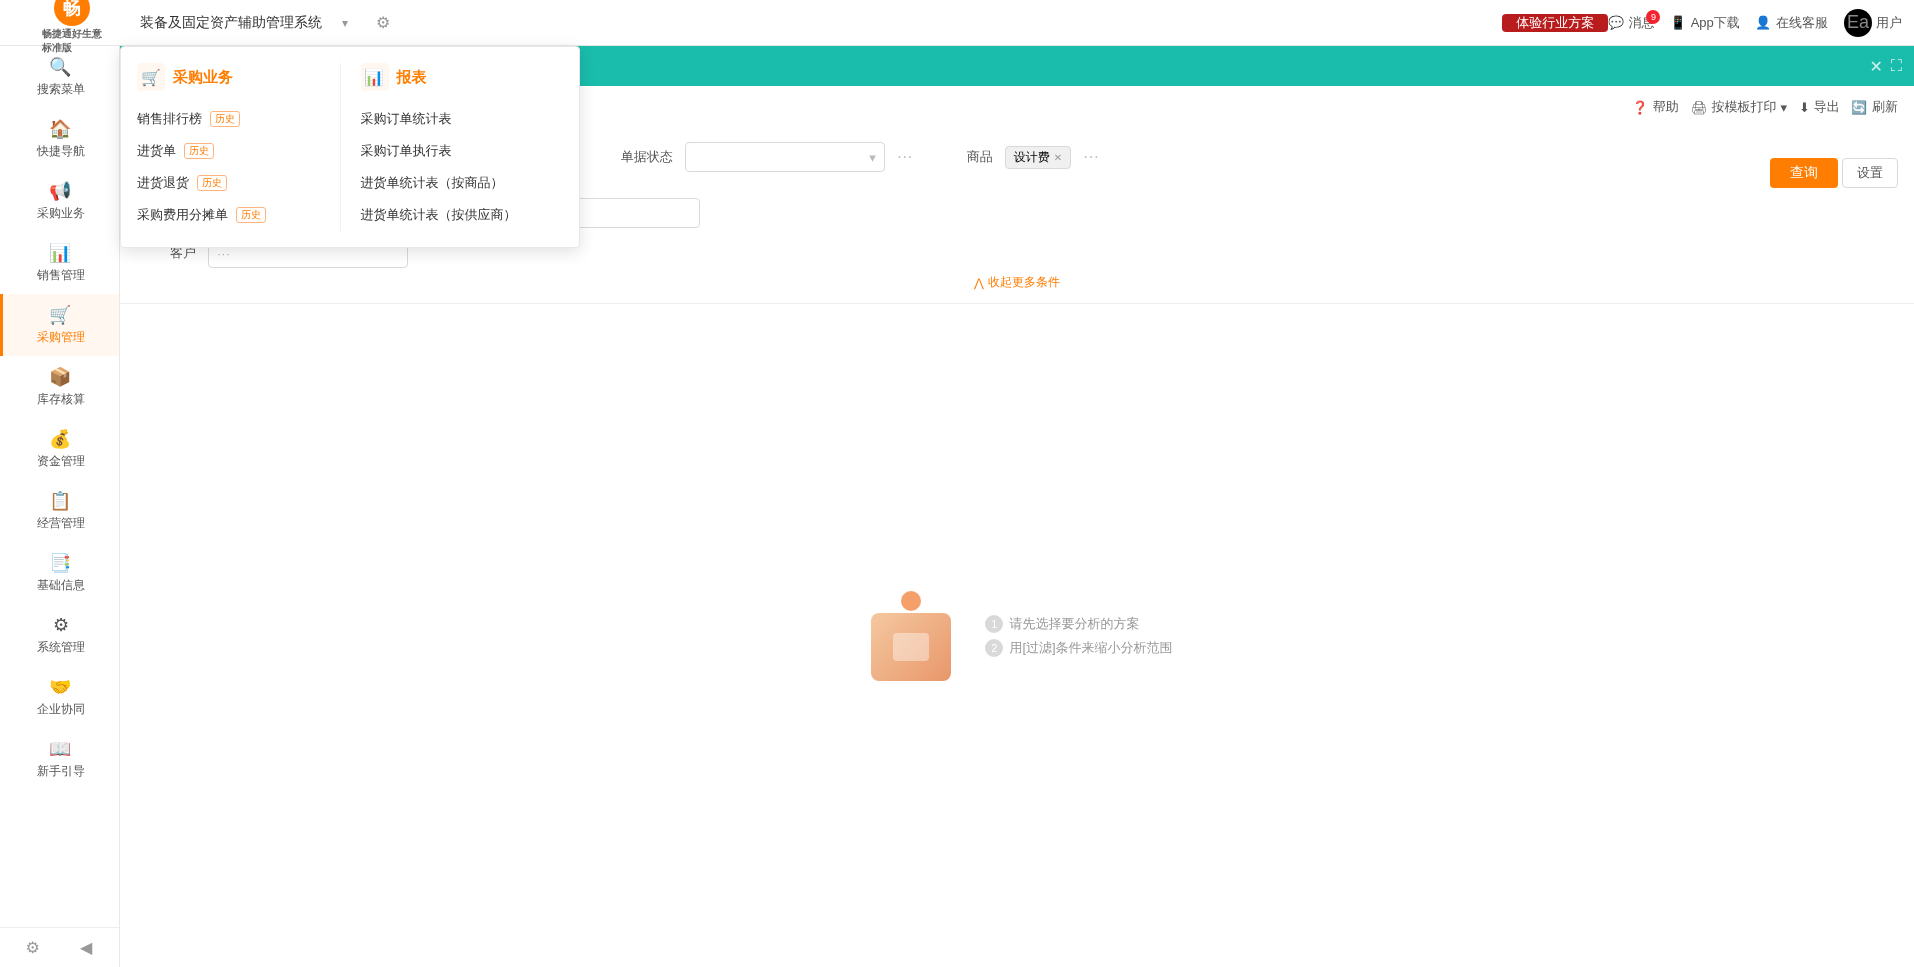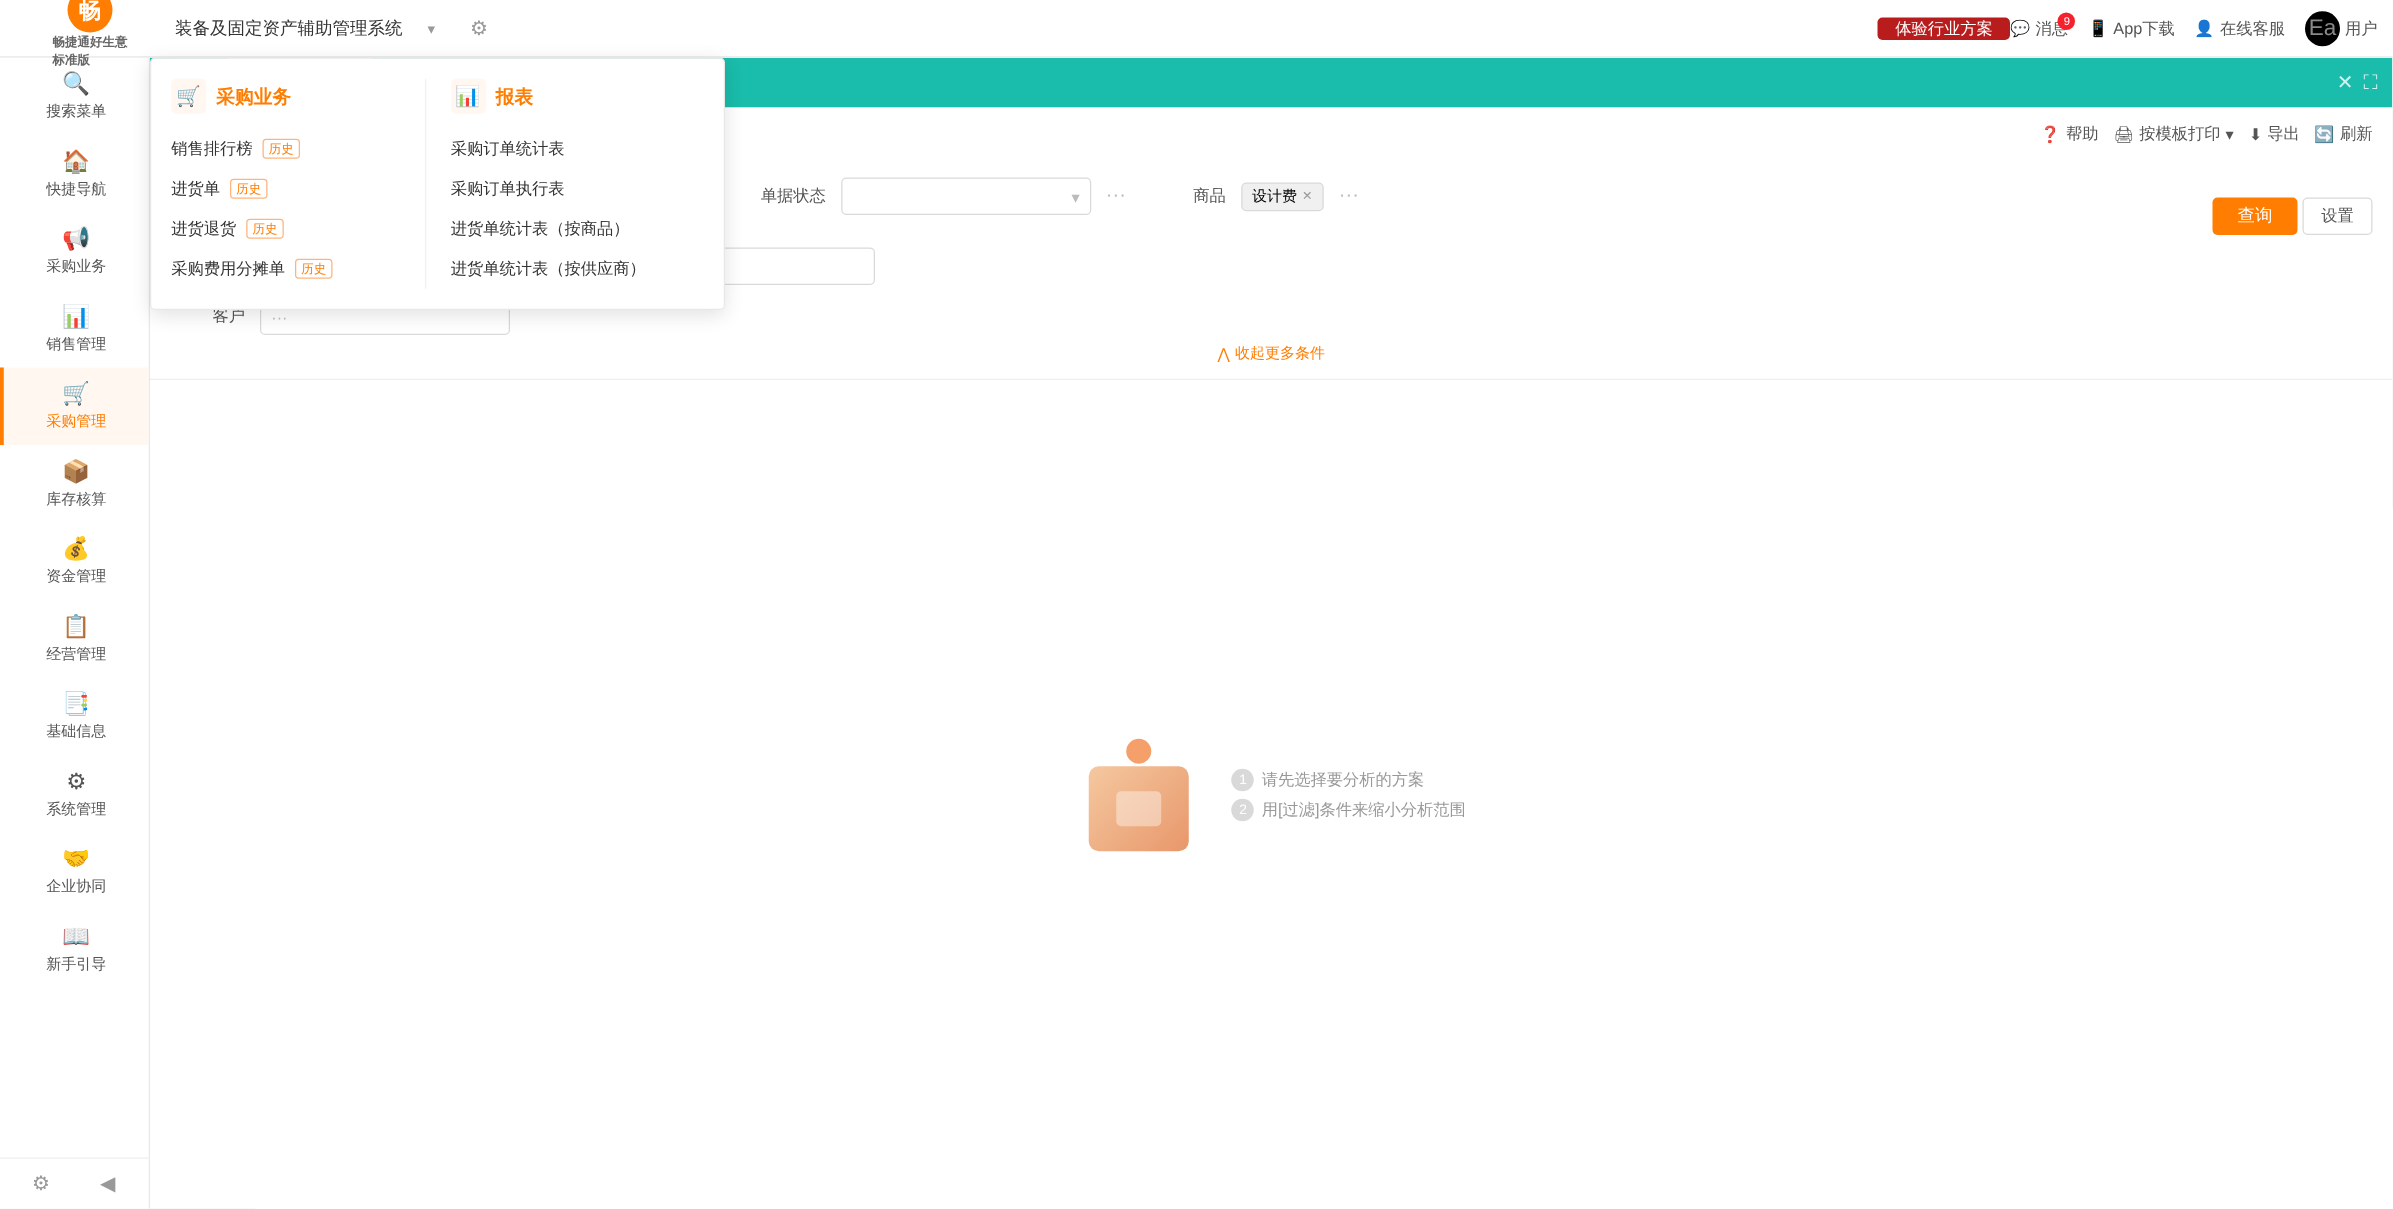--- a/index.html
+++ b/index.html
@@ -458,21 +458,21 @@
             </div>
             <span>—</span>
             <div class="date-input">
               <span>2024-12-31</span>
             </div>
           </div>
           <span class="filter-shortcut active">近7天</span>
           <span class="filter-more">更多</span>
           <span class="filter-shortcut">自定义</span>
 
-          <span style="margin-left:8px;" class="filter-label">单据状态</span>
+          <span style="margin-left:20px;" class="filter-label">单据状态</span>
           <div class="filter-select" style="min-width:200px;">
             <span class="filter-select-arrow">▾</span>
           </div>
           <span class="filter-dots">···</span>
 
           <span style="margin-left:8px;" class="filter-label">商品</span>
           <div class="filter-tag">
             <span>设计费</span>
             <span class="filter-tag-close">✕</span>
           </div>

